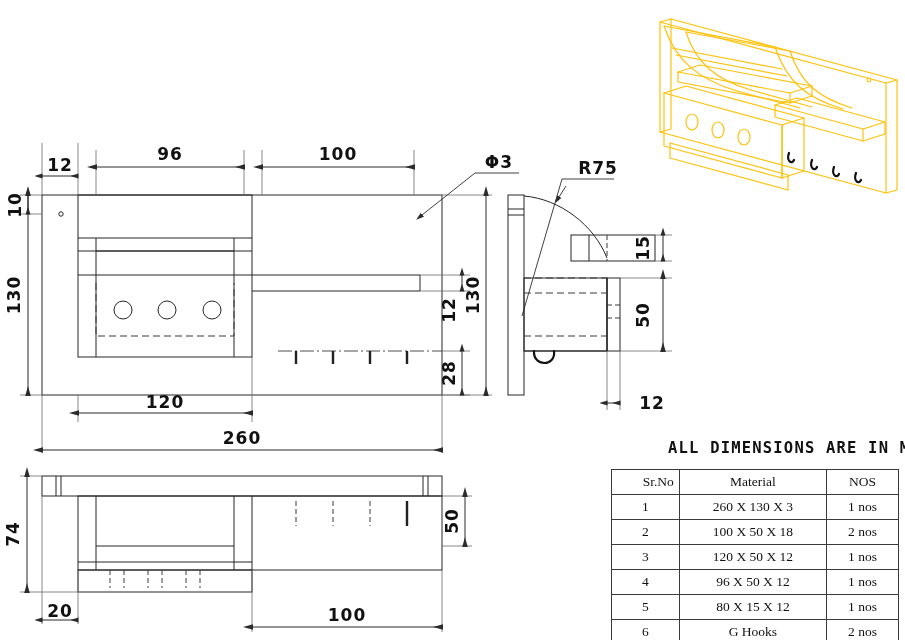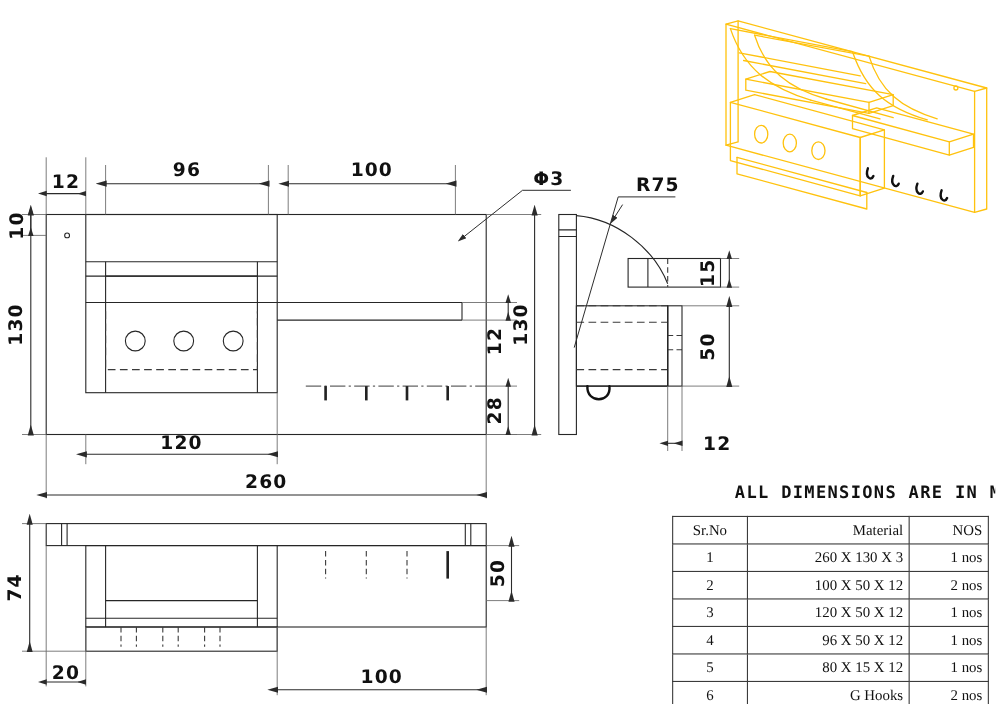--- a/index.html
+++ b/index.html
@@ -70,27 +70,27 @@
     font-size: 13.5px;
     color: #111111;
     background: #ffffff;
   }
   #bom th, #bom td {
     border: 1px solid #3b3b3b;
     padding: 1px 5px;
     height: 22px;
     line-height: 20px;
     font-weight: normal;
-    text-align: right;
+    text-align: center;
     white-space: nowrap;
   }
   #bom .c-sr  { width: 64px; text-align: center; }
   #bom .c-mat { width: 152px; }
   #bom .c-nos { width: 70px; }
-  #bom thead td.c-sr { text-align: center; }
+  #bom thead td.c-sr { text-align: right; }
   #bom tbody td.c-sr { text-align: center; }
 </style>
 </head>
 <body>
 
 <div id="sheet">
 
 <svg width="905" height="640" viewBox="0 0 905 640">
 
   <defs>
@@ -345,21 +345,21 @@
     </tr>
   </thead>
   <tbody>
     <tr>
       <td class="c-sr">1</td>
       <td class="c-mat">260 X 130 X 3</td>
       <td class="c-nos">1 nos</td>
     </tr>
     <tr>
       <td class="c-sr">2</td>
-      <td class="c-mat">100 X 50 X 12</td>
+      <td class="c-mat">100 X 50 X 18</td>
       <td class="c-nos">2 nos</td>
     </tr>
     <tr>
       <td class="c-sr">3</td>
       <td class="c-mat">120 X 50 X 12</td>
       <td class="c-nos">1 nos</td>
     </tr>
     <tr>
       <td class="c-sr">4</td>
       <td class="c-mat">96 X 50 X 12</td>

